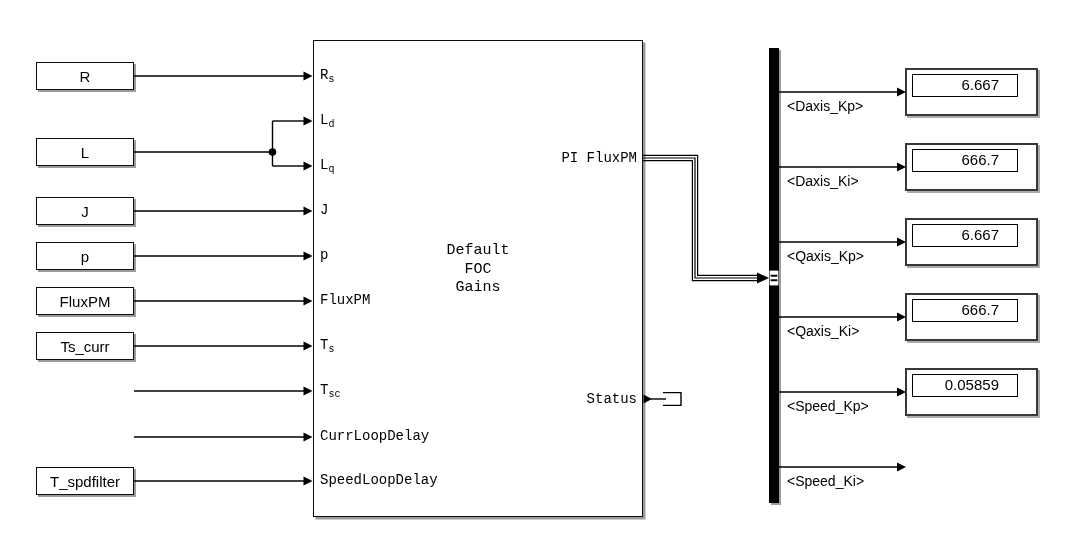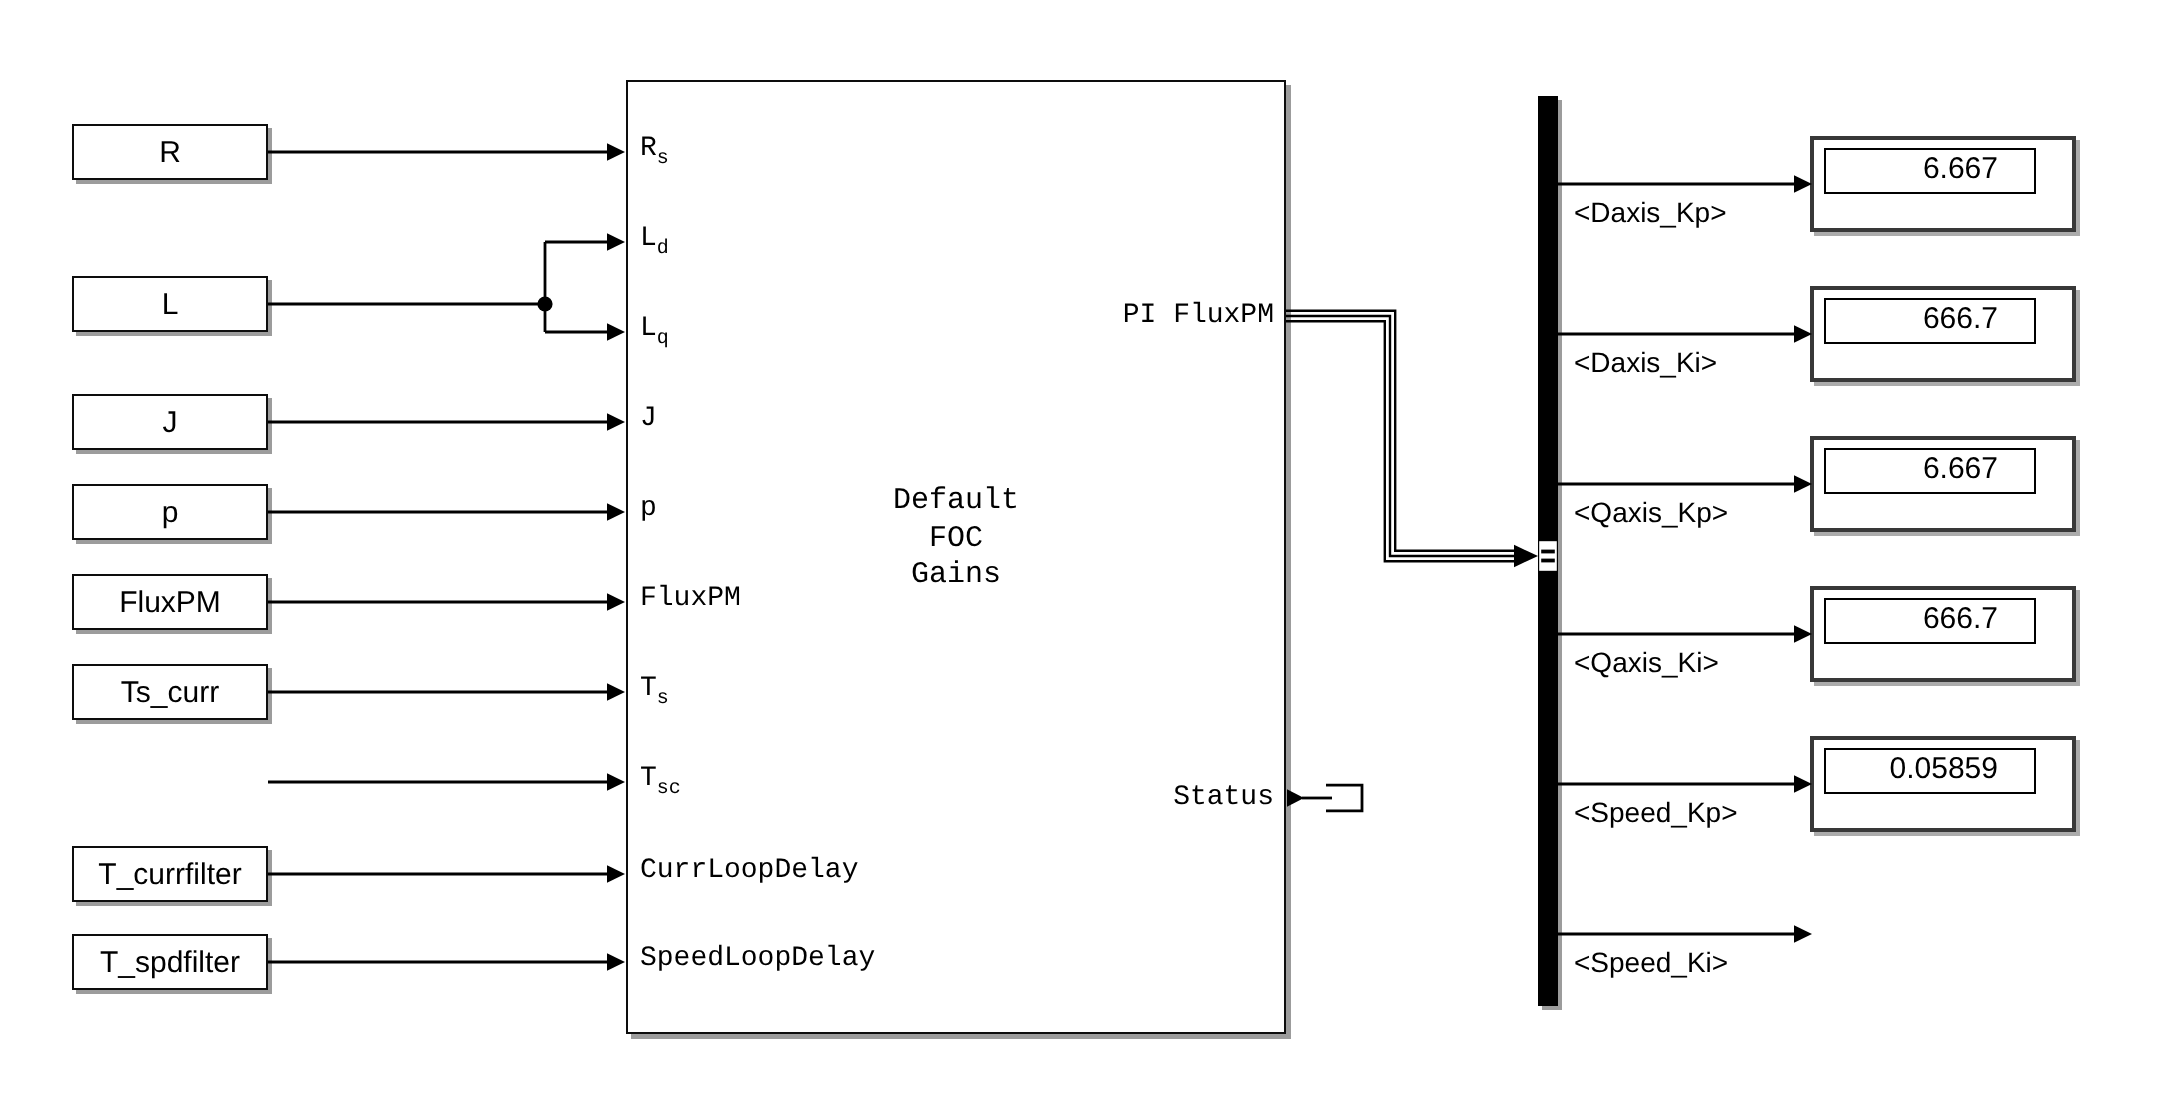--- a/index.html
+++ b/index.html
@@ -130,23 +130,20 @@
     </div>
   <div class="src" style="top:242px">
       <span>p</span>
     </div>
   <div class="src" style="top:287px">
       <span>FluxPM</span>
     </div>
   <div class="src" style="top:332px">
       <span>Ts_curr</span>
     </div>
-  <div class="src" style="top:423px">
-      <span>T_currfilter</span>
-    </div>
   <div class="src" style="top:467px">
       <span>T_spdfilter</span>
     </div>
 
   <div class="controller">
     <div class="port" style="top:34.5px"><span>R</span><sub>s</sub></div>
     <div class="port" style="top:79.5px"><span>L</span><sub>d</sub></div>
     <div class="port" style="top:124.5px"><span>L</span><sub>q</sub></div>
     <div class="port" style="top:169.5px"><span>J</span><sub></sub></div>
     <div class="port" style="top:214.5px"><span>p</span><sub></sub></div>

